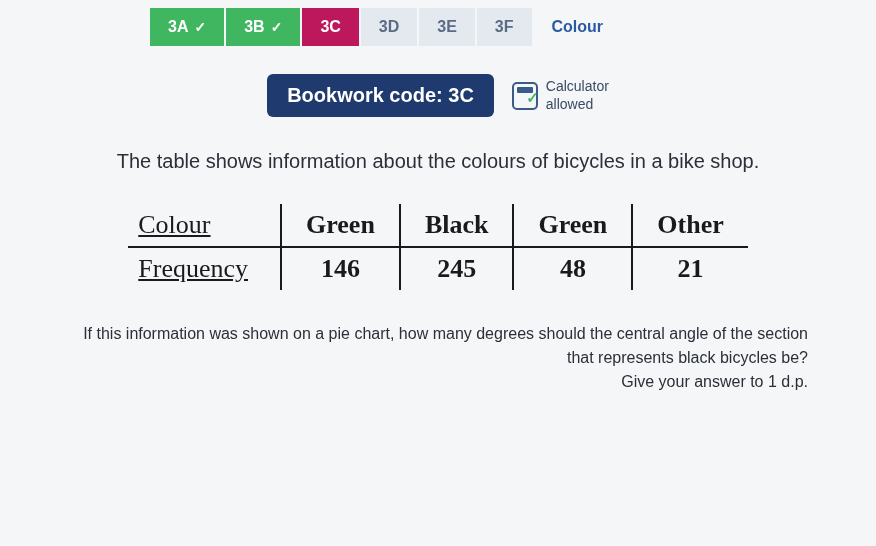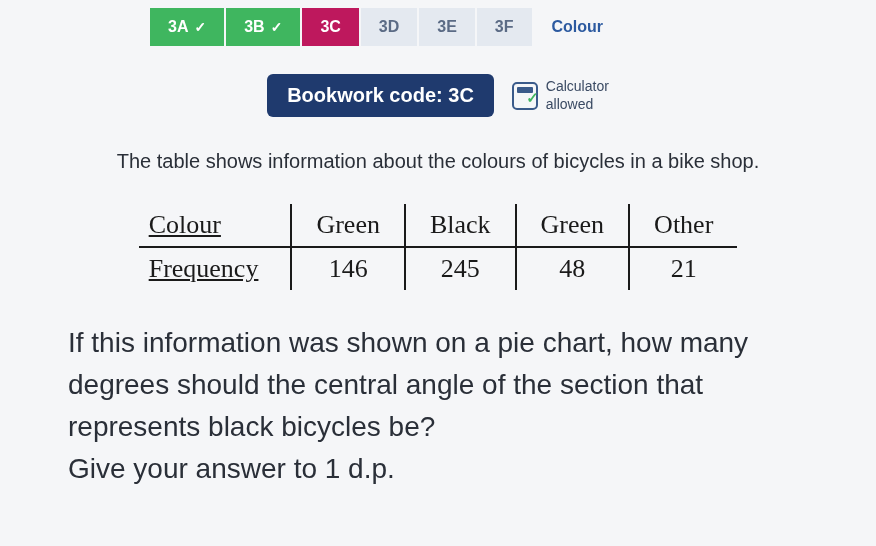--- a/index.html
+++ b/index.html
@@ -94,28 +94,28 @@
       color: #1a1a1a;
     }
     .data-table td, .data-table th {
       padding: 6px 24px;
       font-weight: normal;
       text-align: center;
     }
     .data-table th { font-weight: normal; }
     .data-table tr:first-child th,
     .data-table tr:first-child td { border-bottom: 2px solid #1a1a1a; }
-    .data-table td + td, .data-table th + th { border-left: 2px solid #1a1a1a; }
+    .data-table td + td, .data-table th + th { border-left: 2px solid #1a1a1a; font-weight: bold; }
     .data-table tr td:first-child, .data-table tr th:first-child { text-align: left; padding-left: 10px; padding-right: 32px; text-decoration: underline; }
     .q-follow {
       margin-top: 32px;
-      font-size: 28px;
+      font-size: 16px;
       color: #2a2f38;
       line-height: 1.5;
-      text-align: left;
+      text-align: right;
       padding: 0 40px;
     }
   </style>
 </head>
 <body>
 
 <div class="tabs">
   <div class="tab done">
     <span>3A</span>
     <span class="check">✓</span>

